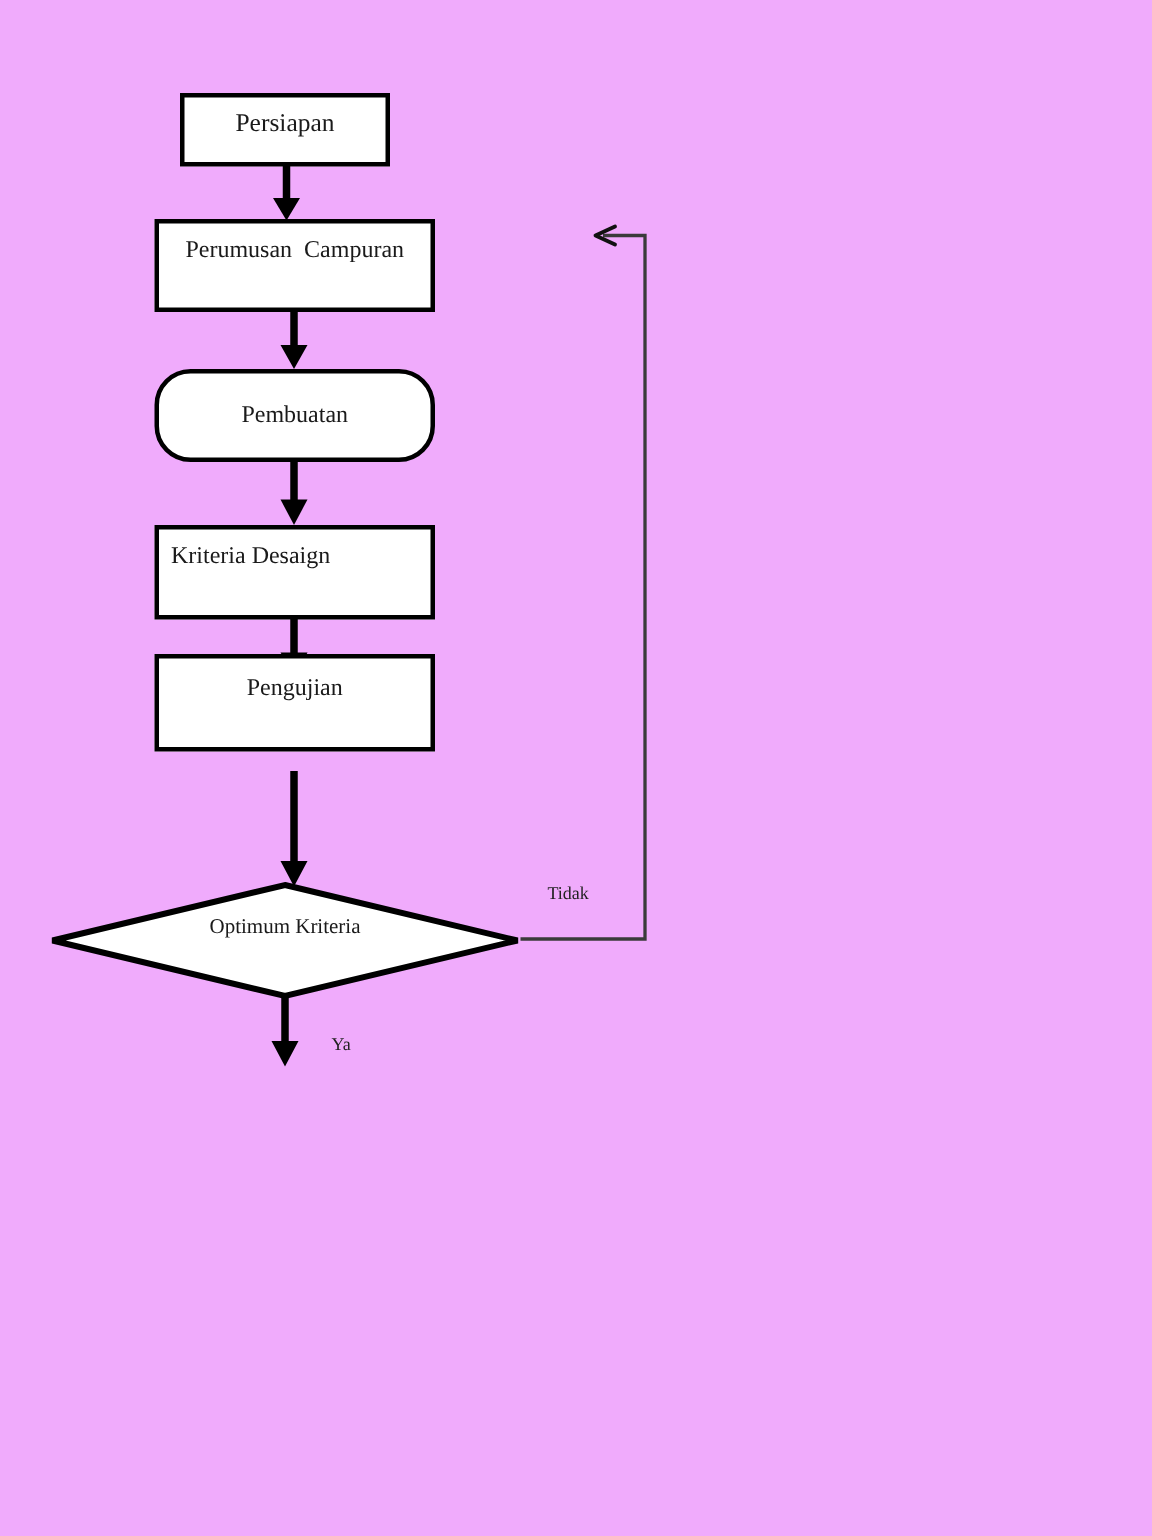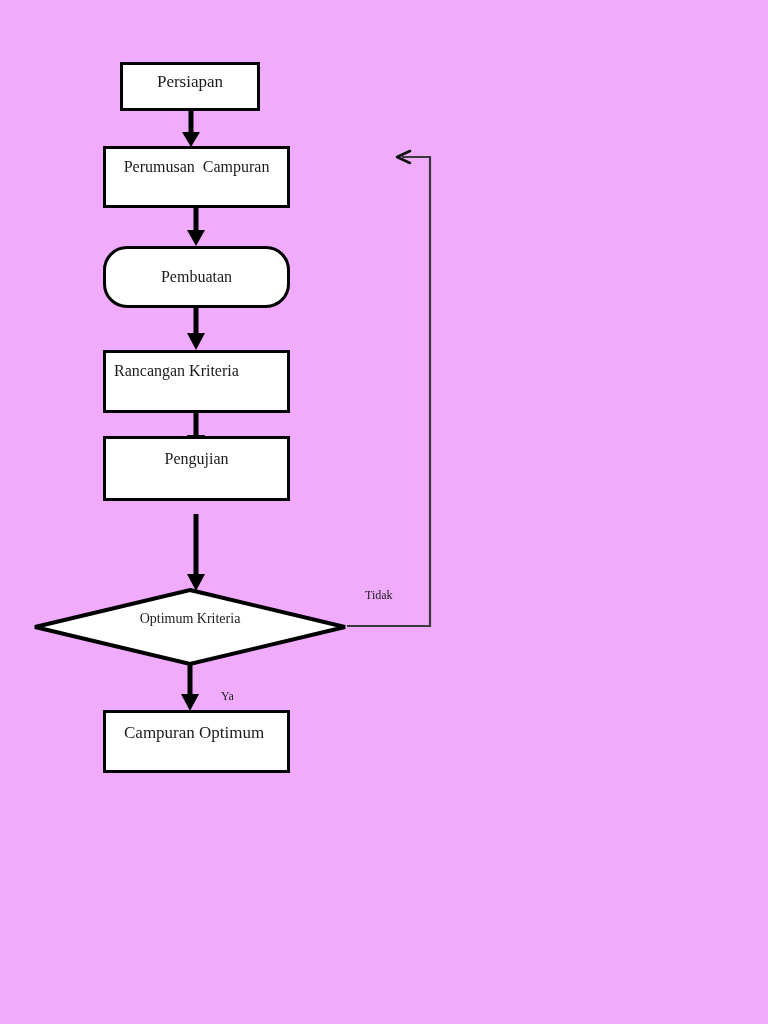--- a/index.html
+++ b/index.html
@@ -91,21 +91,21 @@
   <div class="node-box" style="left:103px; top:246px; width:187px; height:62px; padding-top:20px;border-radius:24px;">
     <span class="node-label" style="font-size:16px;">Pembuatan</span>
   </div>
 
   <svg class="arrow-svg" style="left:185px; top:307px; width:22px; height:44px;" viewBox="0 0 22 44">
     <line x1="11" y1="0" x2="11" y2="30" stroke="#000000" stroke-width="5"></line>
     <polygon points="2,26 20,26 11,43" fill="#000000"></polygon>
   </svg>
 
   <div class="node-box" style="left:103px; top:350px; width:187px; height:63px; padding-top:10px; justify-content:flex-start; padding-left:8px;">
-    <span class="node-label" style="font-size:16px;">Rancangan Kriteria</span>
+    <span class="node-label" style="font-size:16px;">Kriteria Desaign</span>
   </div>
 
   <svg class="arrow-svg" style="left:185px; top:412px; width:22px; height:40px;" viewBox="0 0 22 40">
     <line x1="11" y1="0" x2="11" y2="27" stroke="#000000" stroke-width="5"></line>
     <polygon points="2,23 20,23 11,39" fill="#000000"></polygon>
   </svg>
 
   <div class="node-box" style="left:103px; top:436px; width:187px; height:65px; padding-top:12px;">
     <span class="node-label" style="font-size:16px;">Pengujian</span>
   </div>
@@ -129,17 +129,14 @@
 
   <span class="edge-label" style="left:365px; top:589px; font-size:12px;">Tidak</span>
 
   <svg class="arrow-svg" style="left:179px; top:664px; width:22px; height:48px;" viewBox="0 0 22 48">
     <line x1="11" y1="0" x2="11" y2="34" stroke="#000000" stroke-width="5"></line>
     <polygon points="2,30 20,30 11,47" fill="#000000"></polygon>
   </svg>
 
   <span class="edge-label" style="left:221px; top:690px; font-size:12px;">Ya</span>
 
-  <div class="node-box" style="left:103px; top:710px; width:187px; height:63px; padding-top:11px; justify-content:flex-start; padding-left:18px;">
-    <span class="node-label" style="font-size:17px;">Campuran Optimum</span>
-  </div>
 
 </div>
 
 </body></html>

